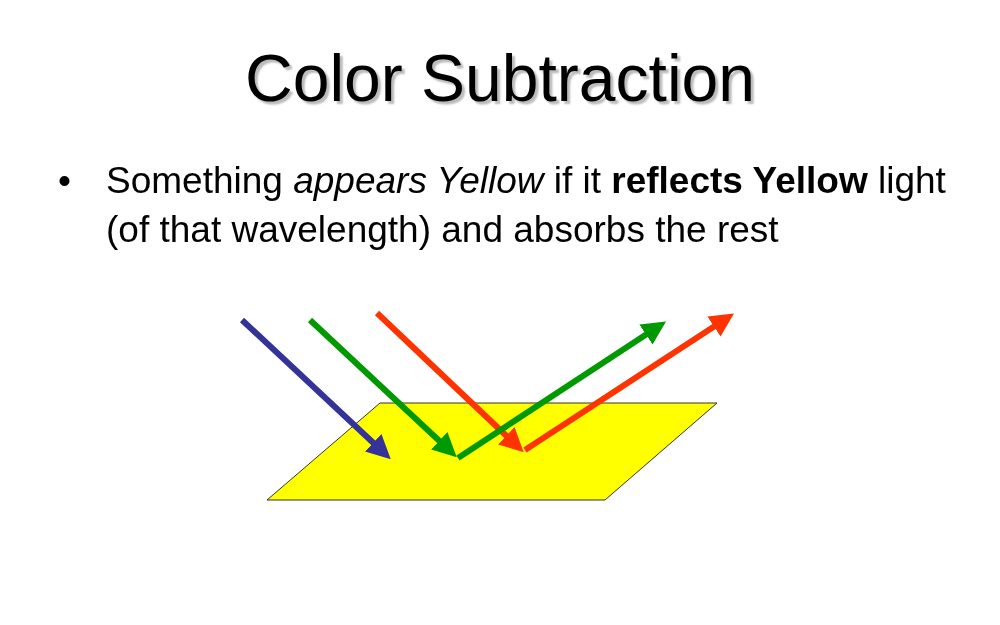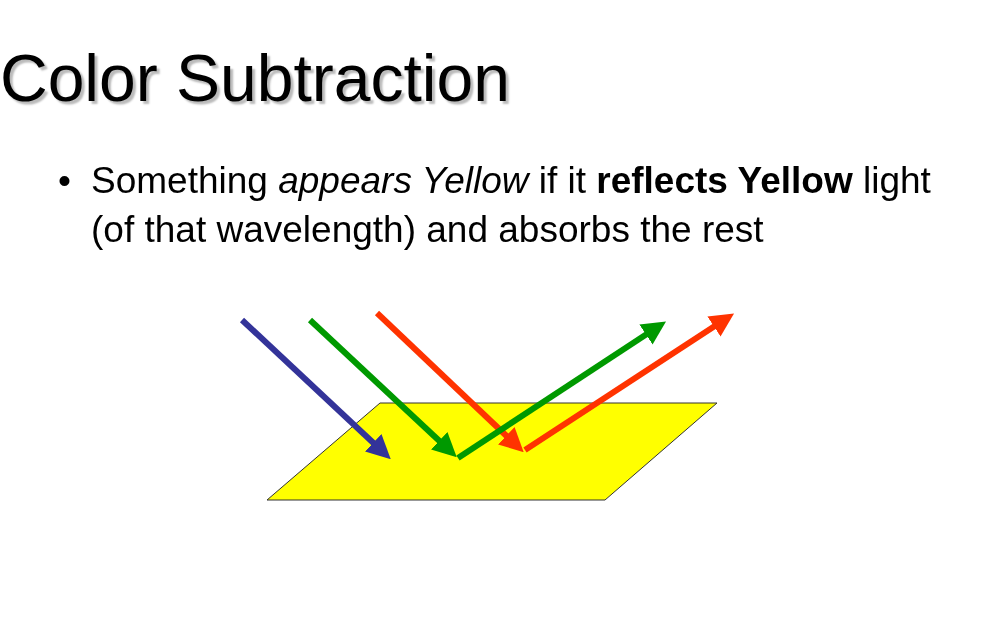--- a/index.html
+++ b/index.html
@@ -1,20 +1,20 @@
 <!DOCTYPE html>
 <html><head>
 <meta charset="utf-8">
 <style>
   html,body{margin:0;padding:0;background:#fff;}
   .slide{position:relative;width:1000px;height:625px;background:#fff;overflow:hidden;font-family:"Liberation Sans",sans-serif;color:#000;}
-  .title{position:absolute;left:0;top:38px;width:1000px;text-align:left;font-size:66px;line-height:80px;text-shadow:3px 3px 2px #bbb;}
+  .title{position:absolute;left:0;top:38px;width:1000px;text-align:center;font-size:66px;line-height:80px;text-shadow:3px 3px 2px #bbb;}
   .bullet{position:absolute;left:58px;top:156px;width:900px;font-size:37px;line-height:49px;}
   .bullet .dot{position:absolute;left:0;top:0;}
-  .bullet .text{margin-left:33px;display:block;}
+  .bullet .text{margin-left:48px;display:block;}
   .diagram{position:absolute;left:0;top:0;}
 </style>
 </head>
 <body>
 
 <div class="slide">
   <div class="title">Color Subtraction</div>
 
   <div class="bullet">
     <span class="dot">•</span>

